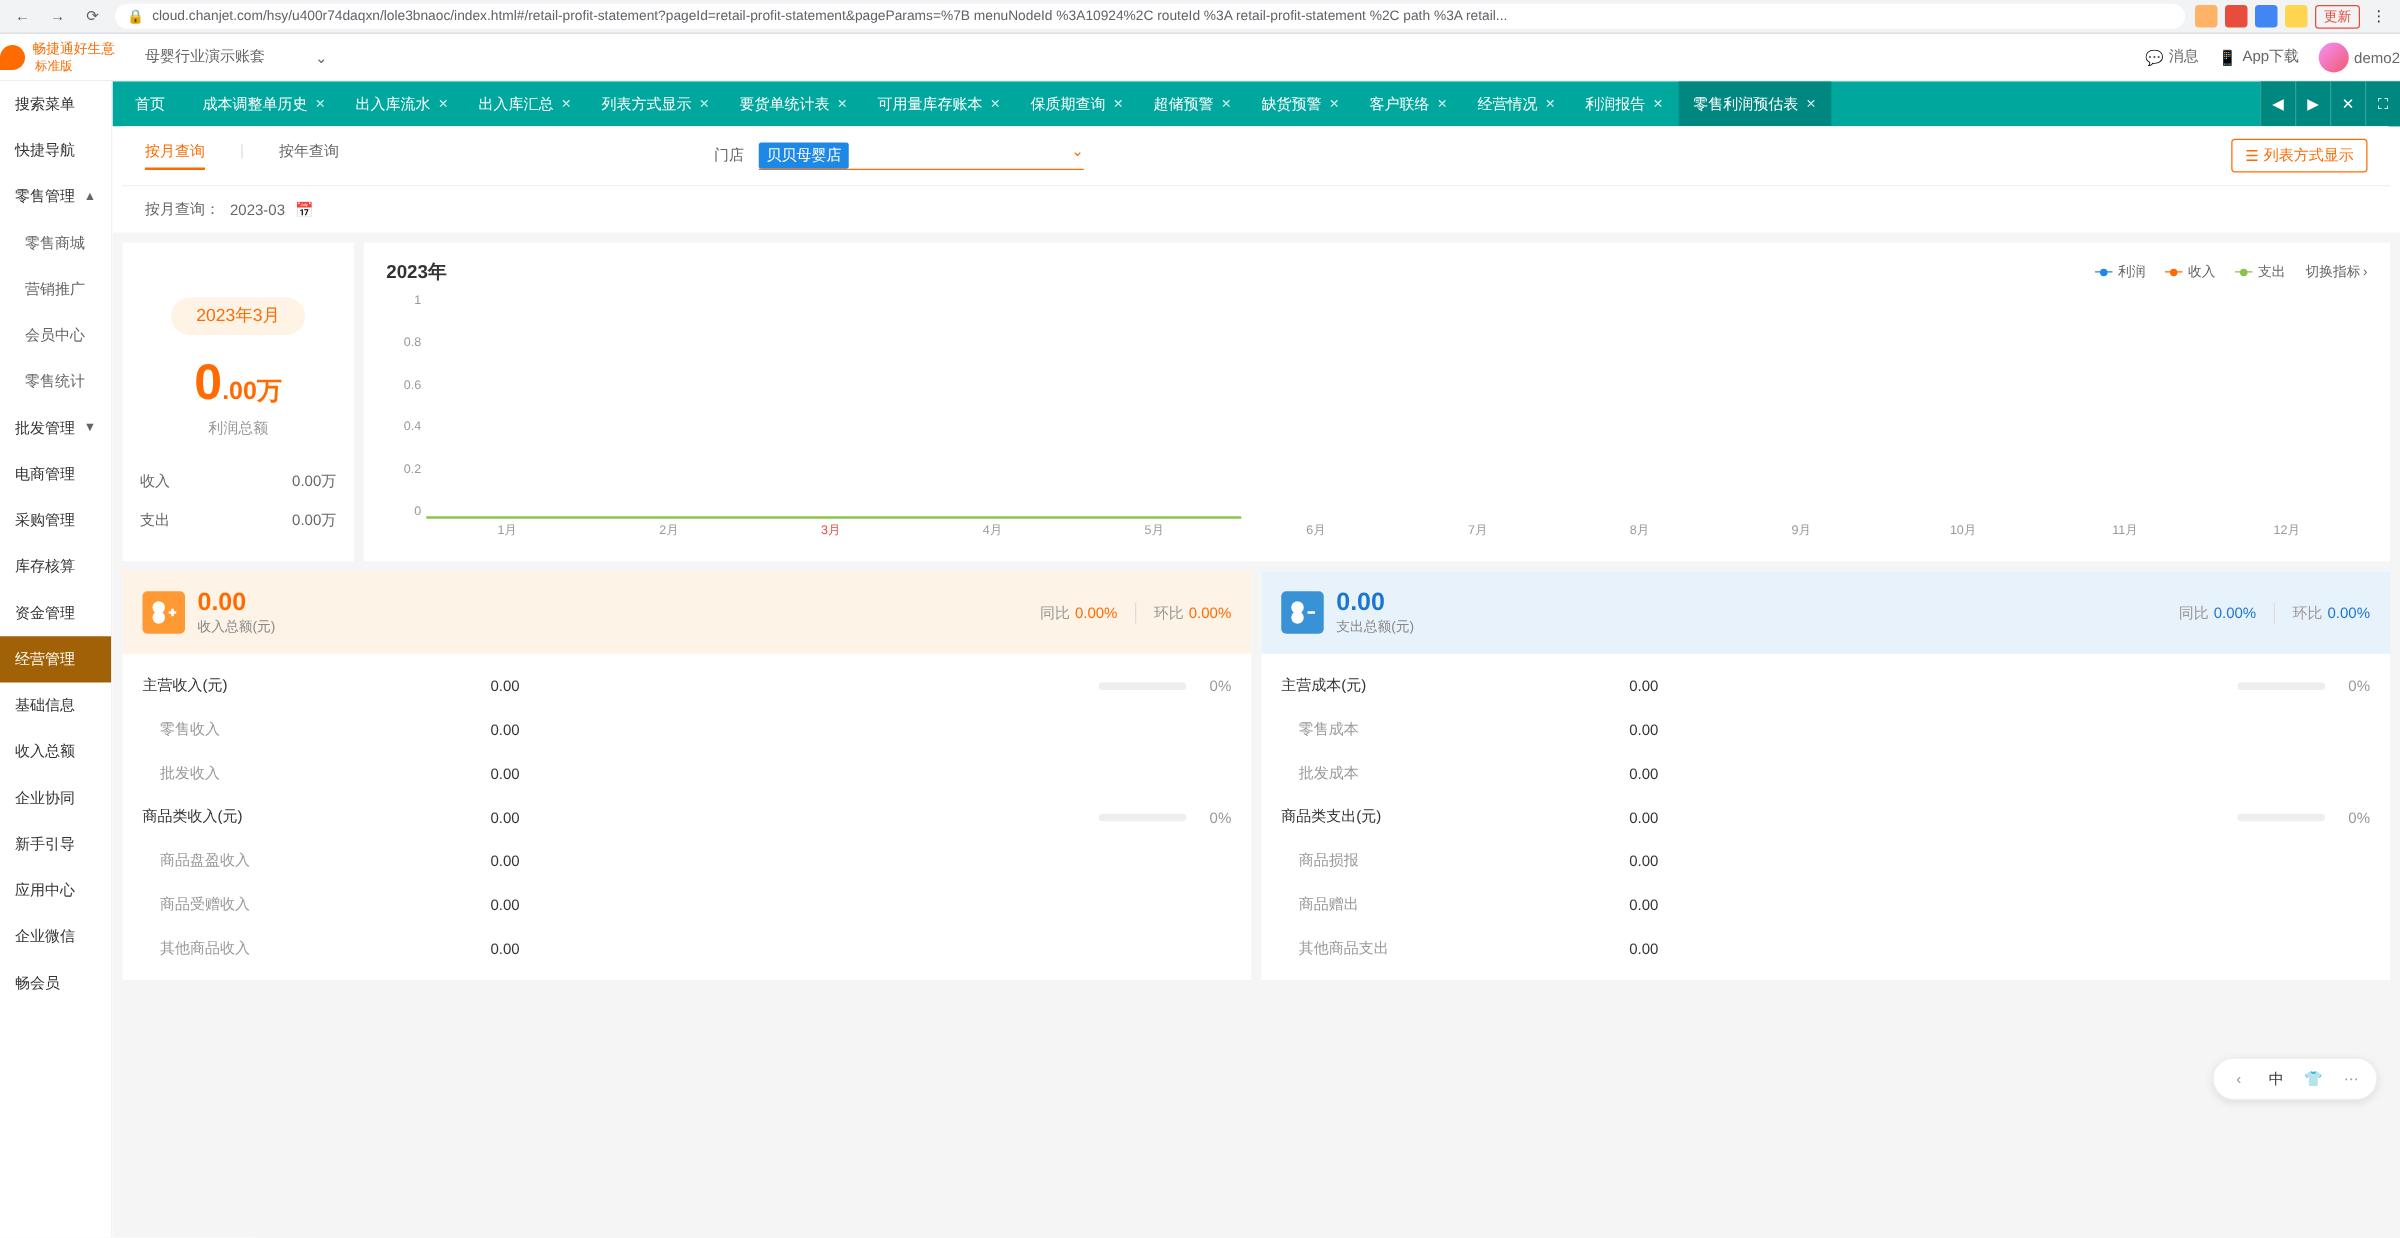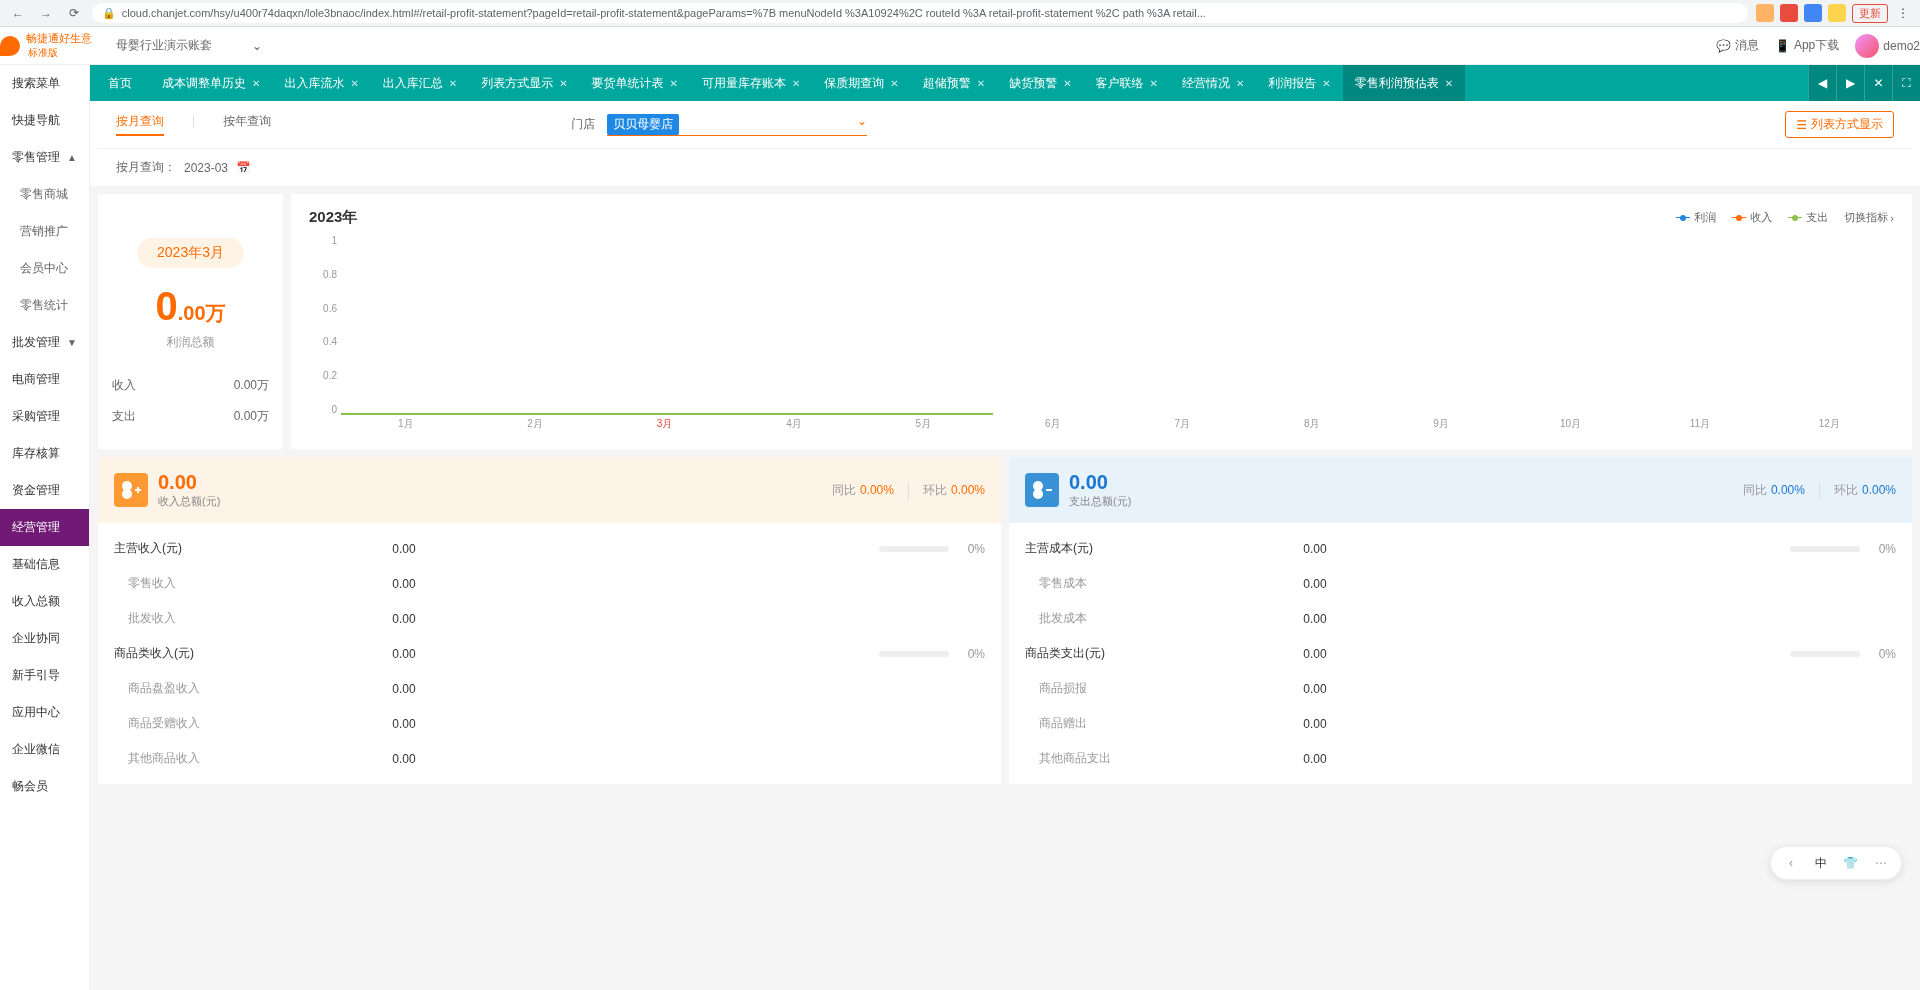--- a/index.html
+++ b/index.html
@@ -27,21 +27,21 @@
 .header-link { display: flex; align-items: center; gap: 4px; color: #666; cursor: pointer; }
 .avatar { width: 24px; height: 24px; border-radius: 50%; background: linear-gradient(135deg,#f093fb,#f5576c); }
 
 
 .layout { display: flex; height: calc(100vh - 65px); }
 
 
 .sidebar { width: 90px; background: #fff; border-right: 1px solid #eee; overflow-y: auto; }
 .side-item { padding: 10px 12px; font-size: 12px; color: #333; cursor: pointer; display: flex; justify-content: space-between; align-items: center; }
 .side-item.sub { padding-left: 20px; color: #666; }
-.side-item.active { background: #701a75; color: #fff; }
+.side-item.active { background: #a16207; color: #fff; }
 .side-arrow { font-size: 10px; color: #666; }
 
 
 .main { flex: 1; display: flex; flex-direction: column; background: #fff; overflow: hidden; }
 
 
 .tab-strip { height: 36px; background: #00a79d; display: flex; align-items: stretch; color: #fff; font-size: 12px; }
 .tab { padding: 0 12px; display: flex; align-items: center; gap: 6px; cursor: pointer; white-space: nowrap; }
 .tab.home { padding: 0 18px; }
 .tab.active { background: #008880; }

